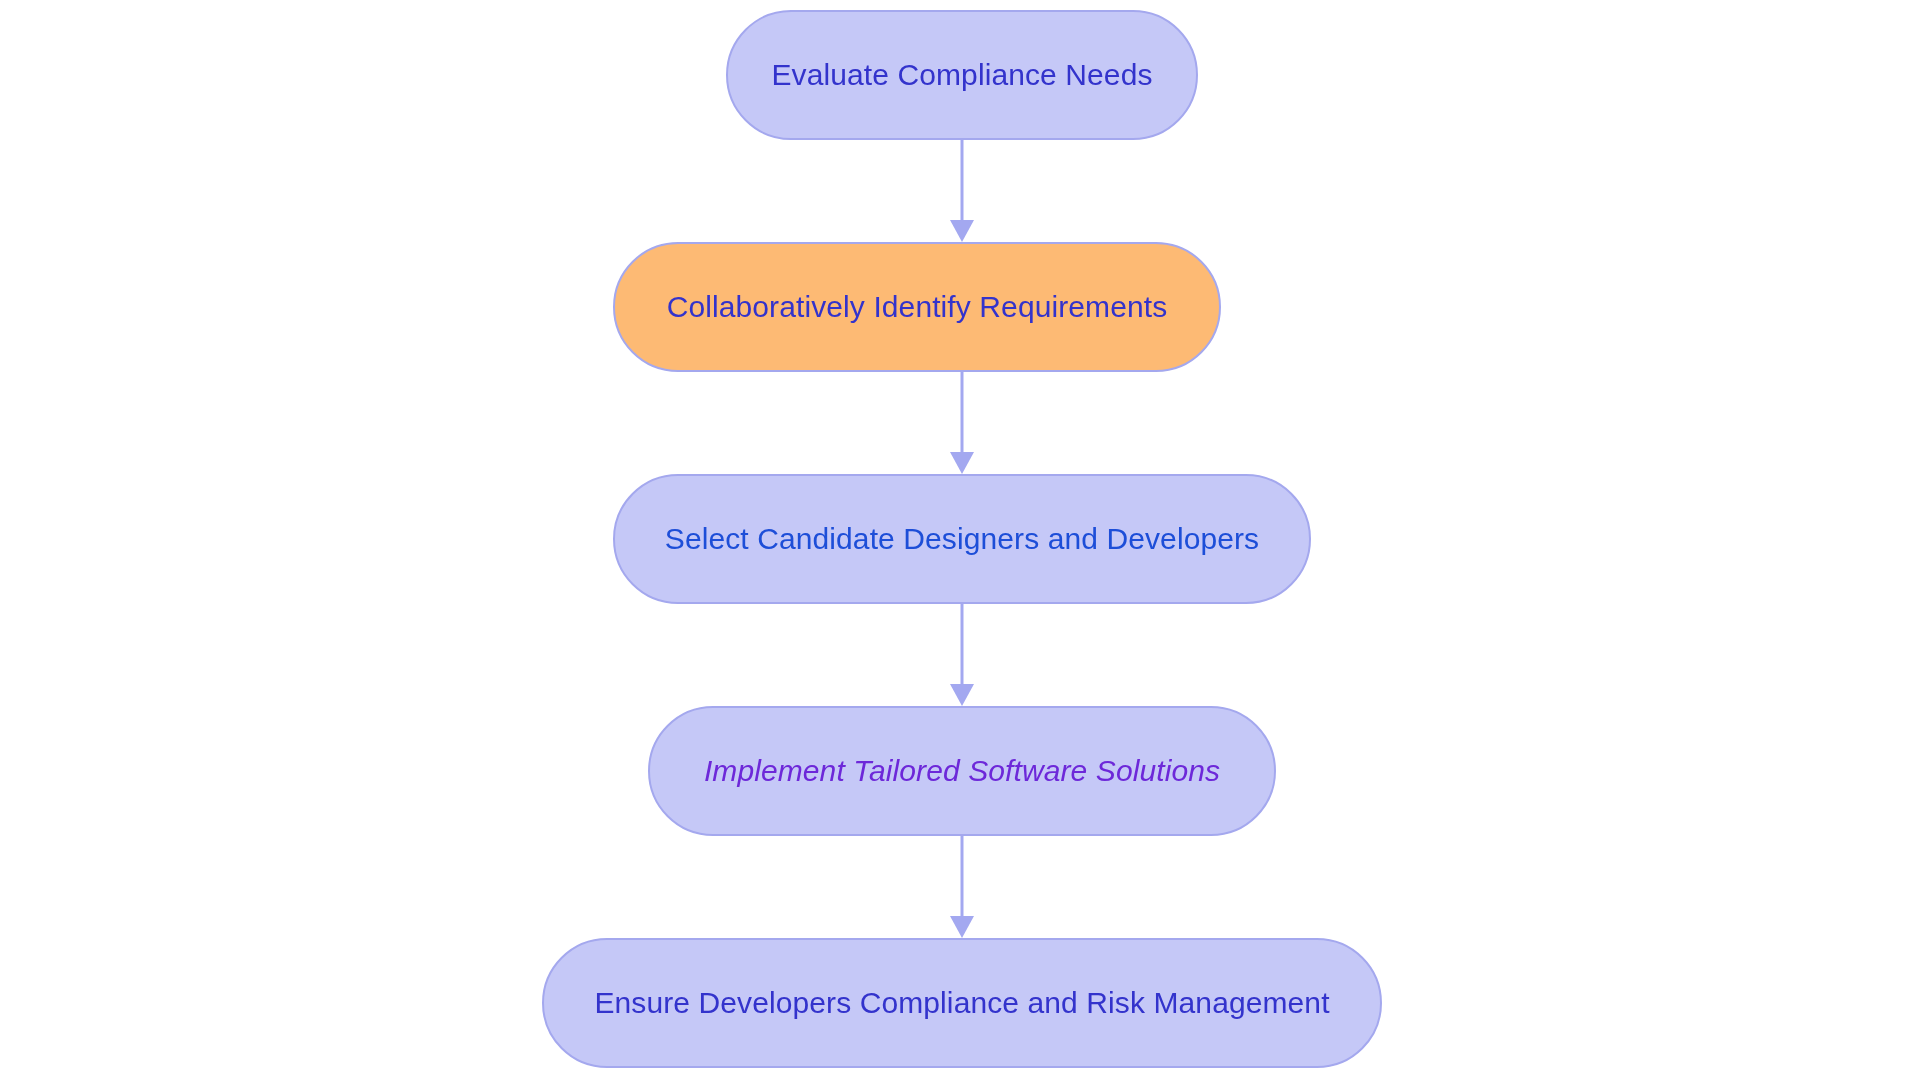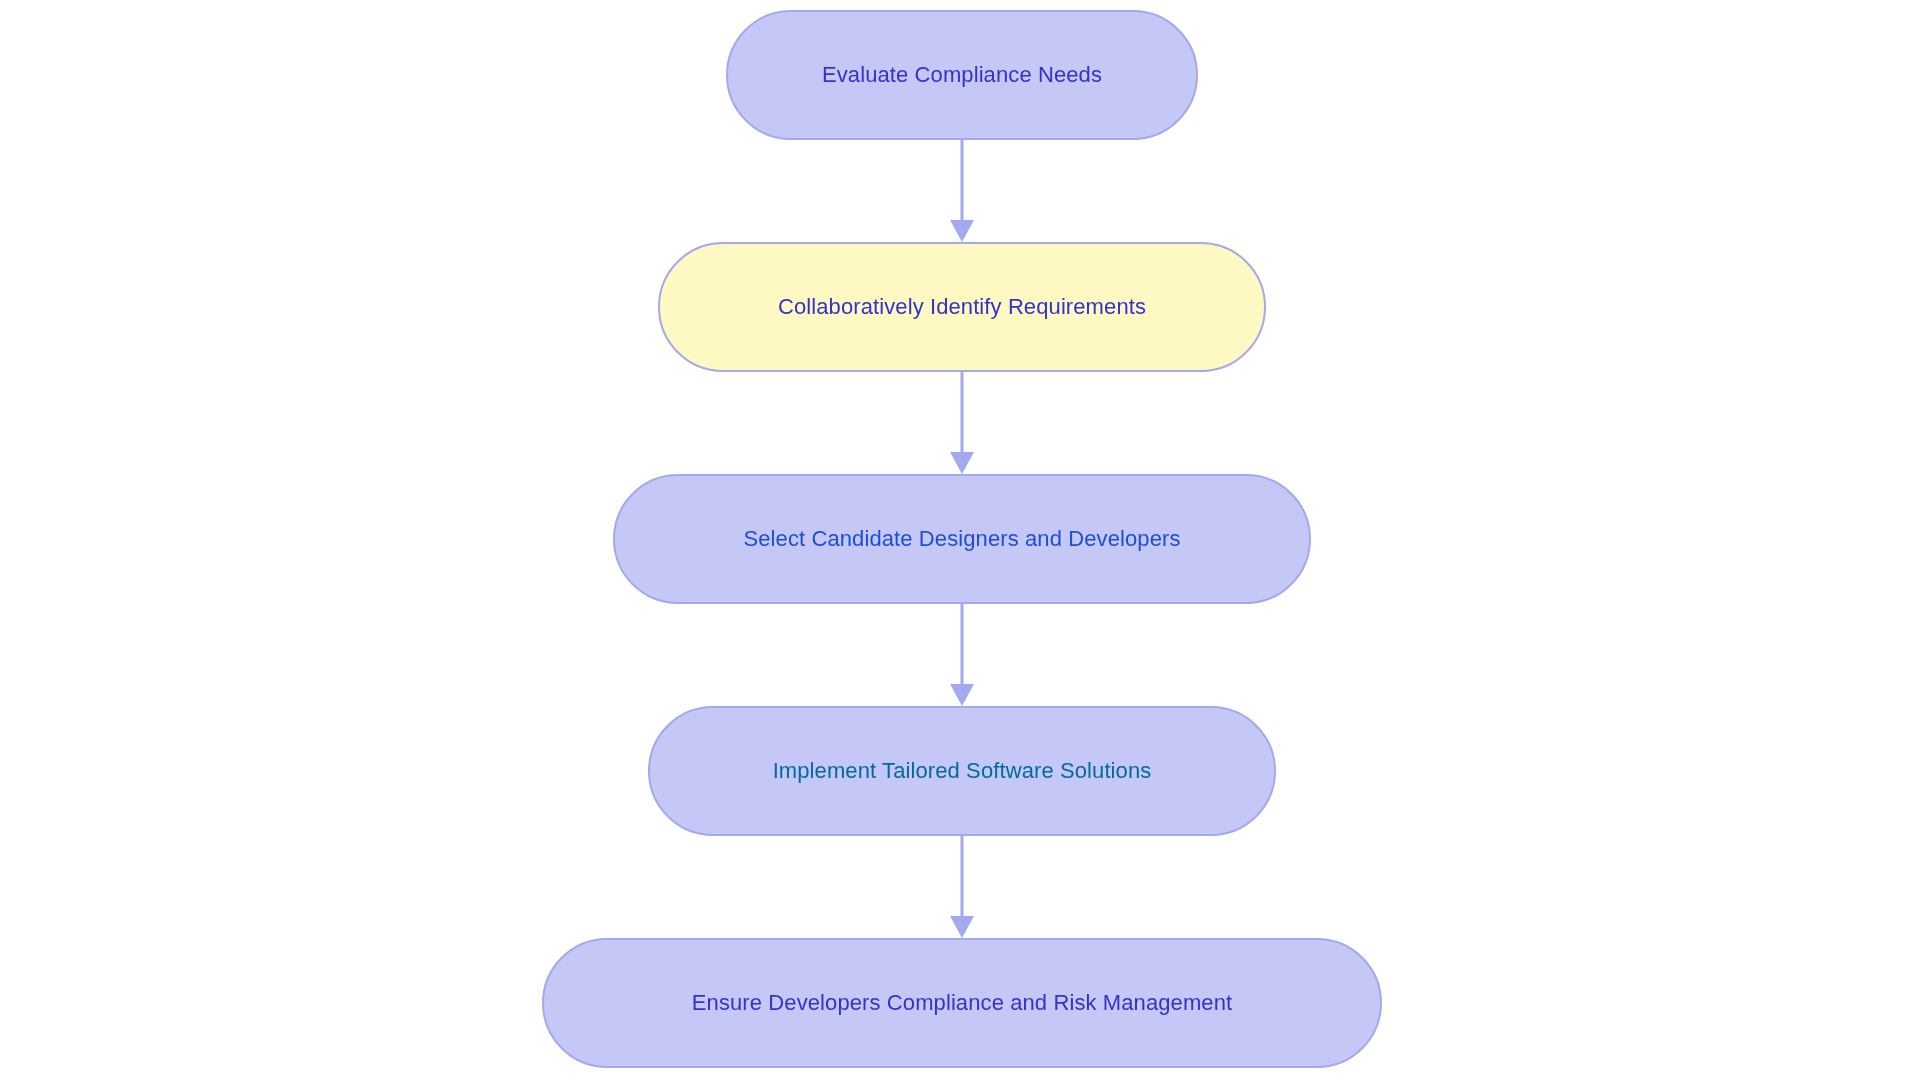--- a/index.html
+++ b/index.html
@@ -31,21 +31,21 @@
     background: #c5c8f7;
     border: 2px solid #a4a8ee;
     border-radius: 65px;
     display: flex;
     align-items: center;
     justify-content: center;
     z-index: 2;
   }
   .flow-node-label {
     color: #3333cc;
-    font-size: 22px;
+    font-size: 30px;
     line-height: 1;
     font-weight: 400;
     white-space: nowrap;
     letter-spacing: 0.1px;
     user-select: none;
   }
 
   
   .flow-connector {
     position: absolute;
@@ -81,25 +81,25 @@
     </div>
     <div class="flow-connector" style="left: 962px; top: 836px; width: 30px; height: 102px;">
       <svg width="30" height="102" viewBox="0 0 30 102">
         <line x1="15" y1="0" x2="15" y2="82" stroke="#a3a8f0" stroke-width="3"></line>
         <polygon points="3,80 27,80 15,102" fill="#a3a8f0"></polygon>
       </svg>
     </div>
     <div class="flow-node" style="left: 962px; top: 10px; width: 472px; height: 130px; border-radius: 65px; background: rgb(197, 200, 247); border-color: rgb(164, 168, 238);">
       <span class="flow-node-label" style="color: rgb(51, 51, 204);">Evaluate Compliance Needs</span>
     </div>
-    <div class="flow-node" style="left: 962px; top: 242px; width: 608px; height: 130px; border-radius: 65px; background: #fef9c3; border-color: rgb(164, 168, 238);">
+    <div class="flow-node" style="left: 917px; top: 242px; width: 608px; height: 130px; border-radius: 65px; background: #fdba74; border-color: rgb(164, 168, 238);">
       <span class="flow-node-label" style="color: rgb(51, 51, 204);">Collaboratively Identify Requirements</span>
     </div>
     <div class="flow-node" style="left: 962px; top: 474px; width: 698px; height: 130px; border-radius: 65px; background: rgb(197, 200, 247); border-color: rgb(164, 168, 238);">
       <span class="flow-node-label" style="color: #1d4ed8;">Select Candidate Designers and Developers</span>
     </div>
     <div class="flow-node" style="left: 962px; top: 706px; width: 628px; height: 130px; border-radius: 65px; background: rgb(197, 200, 247); border-color: rgb(164, 168, 238);">
-      <span class="flow-node-label" style="color: #0369a1;">Implement Tailored Software Solutions</span>
+      <span class="flow-node-label" style="color: #6d28d9; font-style: italic;">Implement Tailored Software Solutions</span>
     </div>
     <div class="flow-node" style="left: 962px; top: 938px; width: 840px; height: 130px; border-radius: 65px; background: rgb(197, 200, 247); border-color: rgb(164, 168, 238);">
       <span class="flow-node-label" style="color: rgb(51, 51, 204);">Ensure Developers Compliance and Risk Management</span>
     </div>
   </div>
 
 </body></html>

